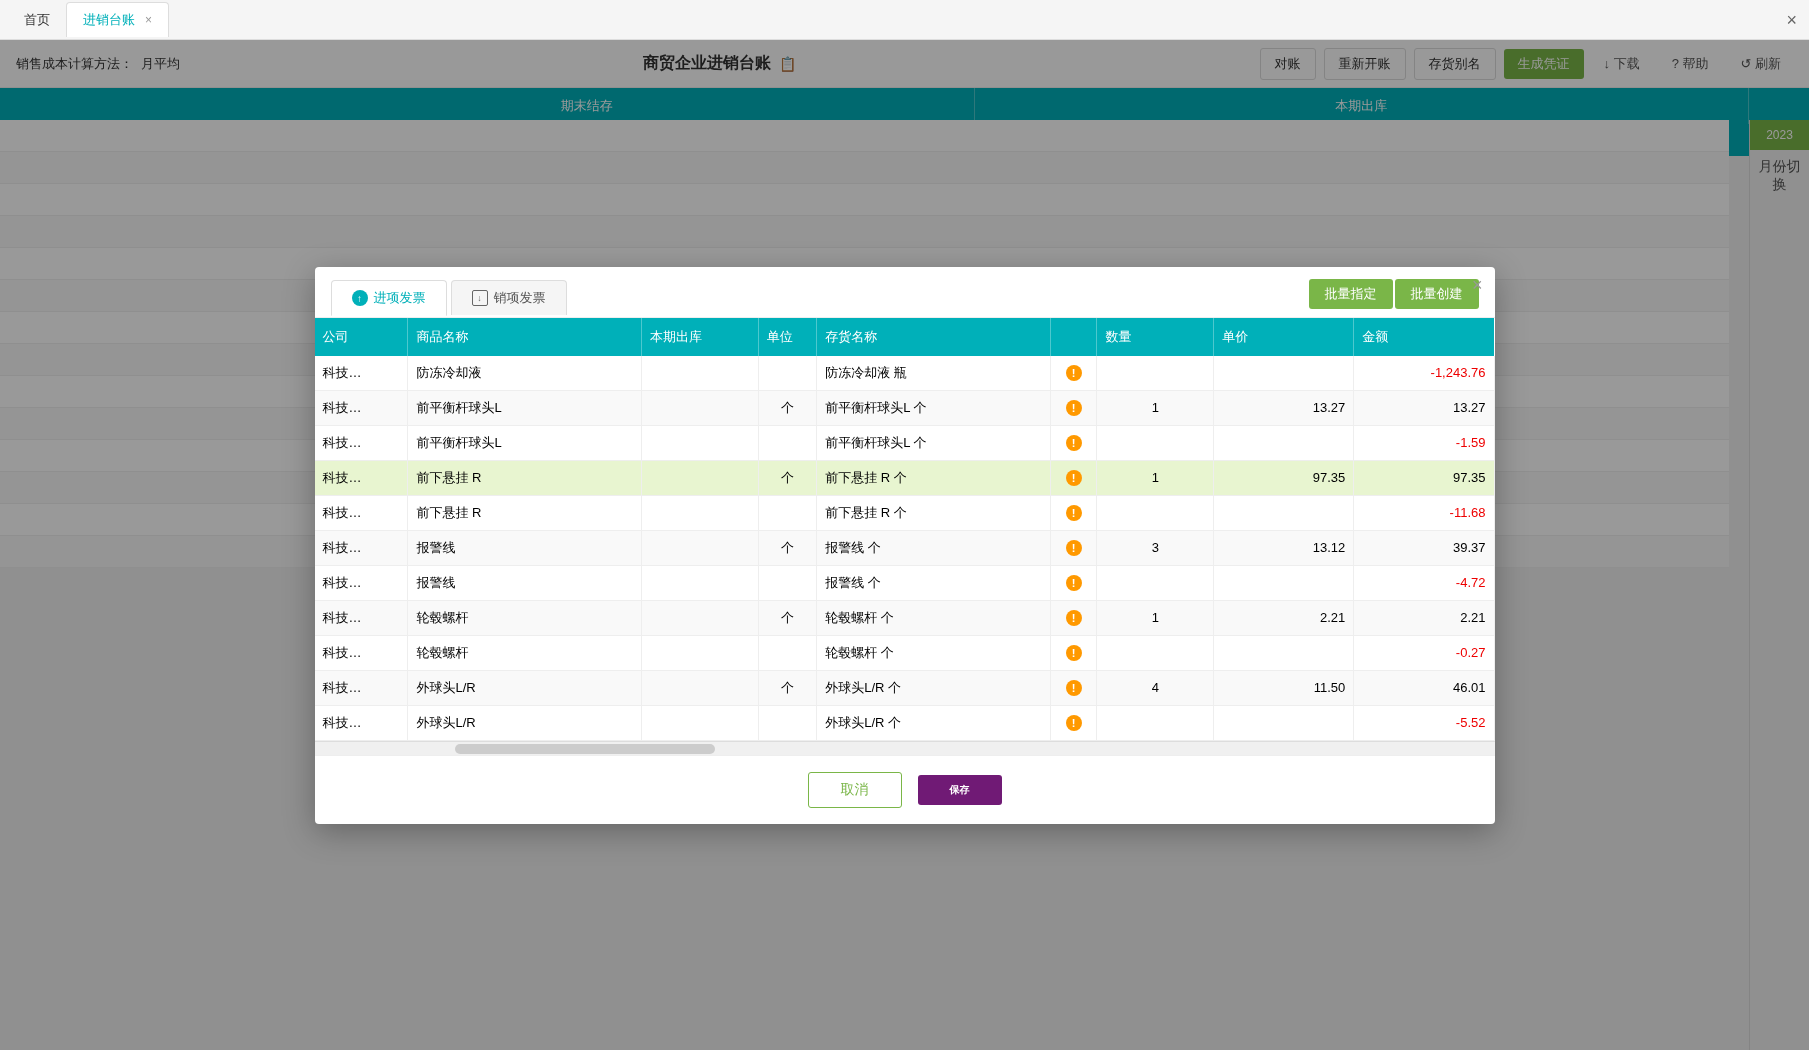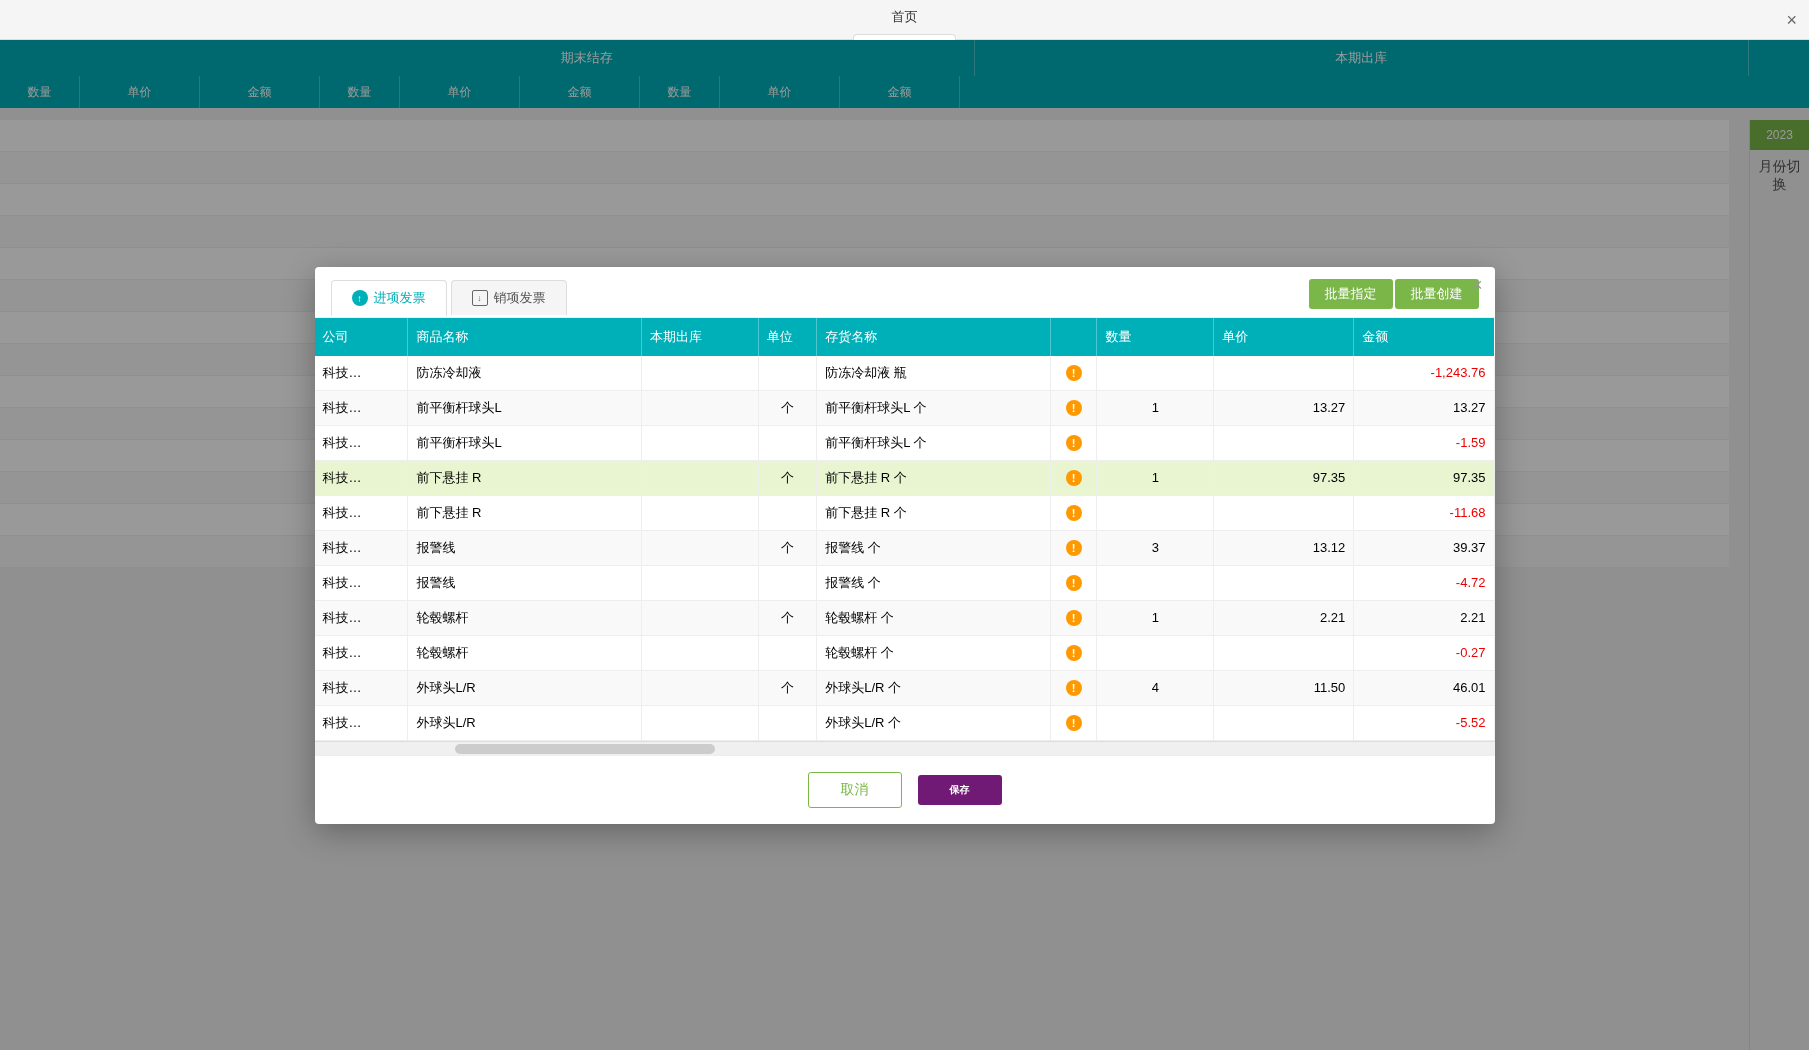--- a/index.html
+++ b/index.html
@@ -15,21 +15,20 @@
 
     
     .title-bar {
       height: 40px;
       background: #f5f5f5;
       border-bottom: 1px solid #ddd;
       display: flex;
       align-items: center;
       padding: 0 8px;
       position: relative;
-      flex-direction: column;
     }
     .tab-home {
       padding: 8px 16px;
       font-size: 13px;
       color: #333;
       cursor: pointer;
     }
     .tab-active {
       background: #fff;
       border: 1px solid #ddd;
@@ -360,20 +359,35 @@
   <span class="tab-home">首页</span>
   <div class="tab-active">
     <span>进销台账</span>
     <span class="tab-close">×</span>
   </div>
   <span class="title-bar-close">×</span>
 </div>
 
 <div class="main-content">
 
+  <div class="top-toolbar">
+    <span class="cost-method">销售成本计算方法：</span>
+    <span class="cost-method">月平均</span>
+    <div class="page-title">
+      <span>商贸企业进销台账</span>
+      <span style="font-size:14px;">📋</span>
+    </div>
+    <button class="toolbar-btn">对账</button>
+    <button class="toolbar-btn">重新开账</button>
+    <button class="toolbar-btn">存货别名</button>
+    <button class="toolbar-btn-primary">生成凭证</button>
+    <button class="toolbar-btn-icon">↓ 下载</button>
+    <button class="toolbar-btn-icon">? 帮助</button>
+    <button class="toolbar-btn-icon">↺ 刷新</button>
+  </div>
 
   <div style="background:#00b0b9; color:#fff; display:flex; height:36px; padding-left:200px;">
     <div style="flex:1; display:flex; align-items:center; justify-content:center; border-right:1px solid rgba(255,255,255,0.3);">期末结存</div>
     <div style="flex:1; display:flex; align-items:center; justify-content:center; border-right:1px solid rgba(255,255,255,0.3);">本期出库</div>
     <div style="width:60px;"></div>
   </div>
   <div style="background:#00b0b9; color:#fff; display:flex; height:32px;">
     <div style="width:80px; display:flex; align-items:center; justify-content:center; border-right:1px solid rgba(255,255,255,0.3); font-size:12px;">数量</div>
     <div style="width:120px; display:flex; align-items:center; justify-content:center; border-right:1px solid rgba(255,255,255,0.3); font-size:12px;">单价</div>
     <div style="width:120px; display:flex; align-items:center; justify-content:center; border-right:1px solid rgba(255,255,255,0.3); font-size:12px;">金额</div>

